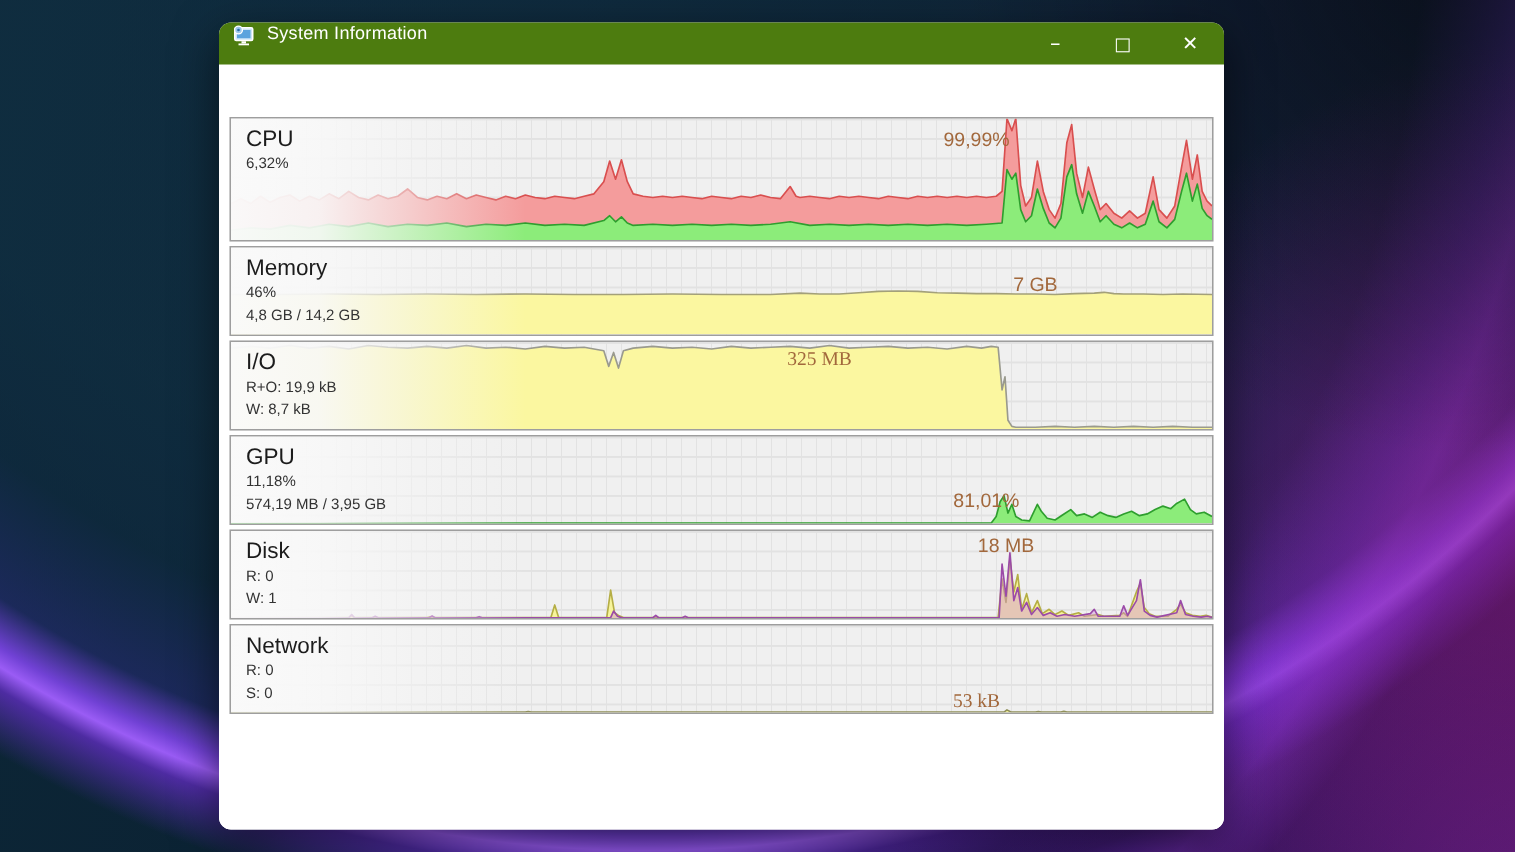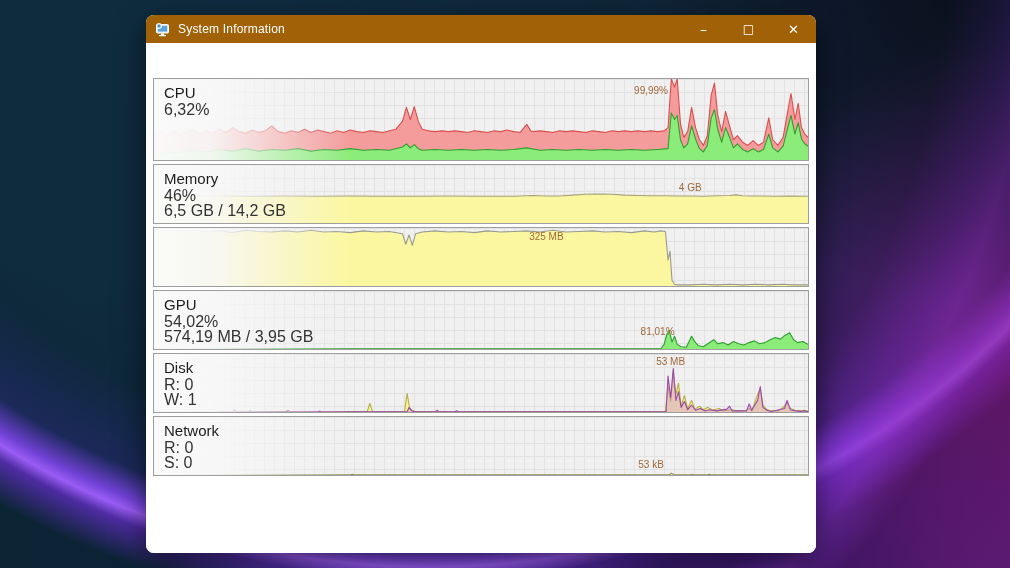--- a/index.html
+++ b/index.html
@@ -20,22 +20,22 @@
       linear-gradient(100deg, #0c2636 0%, #0b2133 35%, #0a1828 55%, #140d2b 75%, #1c0b26 100%);
   }
   
   .window{
     position:absolute;left:146px;top:15px;width:670px;height:538px;
     background:#ffffff;border-radius:8px;
     box-shadow:0 10px 30px rgba(0,0,0,0.55);
     display:flex;flex-direction:column;
   }
   .titlebar{
-    height:28px;flex:0 0 28px;background:#a16207;border-radius:8px 8px 0 0;
-    display:flex;align-items:center;color:#fff;
+    height:28px;flex:0 0 28px;background:#4d7c0f;border-radius:8px 8px 0 0;
+    display:flex;color:#fff;
   }
   .app-icon{width:17px;height:17px;margin:0 7px 0 8px;display:inline-flex;}
   .title{font-size:12px;letter-spacing:.2px;}
   .controls{margin-left:auto;display:flex;height:100%;}
   .ctl{
     width:45px;height:100%;border:none;background:transparent;color:#fff;
     font-family:"DejaVu Sans",sans-serif;display:flex;align-items:center;justify-content:center;
     padding:0;cursor:pointer;
   }
   .ctl.min{font-size:14px;}
@@ -58,24 +58,24 @@
   }
   .panel.tall{height:83px;}
   .panel:last-child{margin-bottom:0;padding-left:36px;}
   .chart{position:absolute;inset:0;width:100%;height:100%;z-index:1;}
   .fade{
     position:absolute;inset:0;z-index:2;pointer-events:none;
     background:linear-gradient(to right, rgba(250,250,250,0.98) 0%, rgba(248,248,248,0.92) 9%, rgba(246,246,246,0.55) 18%, rgba(246,246,246,0) 30%);
   }
   .meta{position:absolute;left:10px;top:5px;z-index:3;}
   .panel-title{font-size:15px;color:#1c1c1c;}
-  .panel-line{font-size:16px;color:#333;margin-top:2px;line-height:13px;}
+  .panel-line{font-size:10px;color:#333;margin-top:2px;line-height:13px;}
   .peak{
     position:absolute;z-index:3;transform:translateX(-50%);
-    font-size:10px;color:#a2683c;white-space:nowrap;
+    font-size:13px;color:#a2683c;white-space:nowrap;
   }
 </style>
 </head>
 <body>
 
 <div class="wallpaper"></div>
 
 <div class="window">
   <div class="titlebar">
     <span class="app-icon">
@@ -116,72 +116,77 @@
 
     <div class="panel">
       <svg class="chart" viewBox="0 0 100 100" preserveAspectRatio="none">
           <polygon points="0,100 0,54.00 5,54.00 10,53.50 15,54.00 20,53.50 25,54.00 30,53.50 35,54.00 40,54.00 45,53.50 50,54.00 55,54.00 58,52.50 60,53.50 62,53.50 64,52.00 66,50.50 68,50.00 70,50.50 72,52.00 74,52.50 76,53.00 78,53.00 80,53.50 82,53.50 84,54.00 86,53.00 88,52.50 89,51.50 90,53.00 91,53.50 93,53.50 95,54.00 97,53.50 100,54.00 100,100" fill="#fbf7a0"></polygon>
           <polyline points="0,54.00 5,54.00 10,53.50 15,54.00 20,53.50 25,54.00 30,53.50 35,54.00 40,54.00 45,53.50 50,54.00 55,54.00 58,52.50 60,53.50 62,53.50 64,52.00 66,50.50 68,50.00 70,50.50 72,52.00 74,52.50 76,53.00 78,53.00 80,53.50 82,53.50 84,54.00 86,53.00 88,52.50 89,51.50 90,53.00 91,53.50 93,53.50 95,54.00 97,53.50 100,54.00" fill="none" stroke="#a3a07a" stroke-width="1.1" stroke-linejoin="round" vector-effect="non-scaling-stroke"></polyline>
         </svg>
       <div class="fade"></div>
       <div class="meta">
         <div class="panel-title">Memory</div>
         <div class="panel-line">46%</div>
-        <div class="panel-line">6,5 GB / 14,2 GB</div>
+        <div class="panel-line">4,8 GB / 14,2 GB</div>
       </div>
-      <span class="peak" style="left: 82%; top: 30%;">4 GB</span>
+      <span class="peak" style="left: 82%; top: 30%;">7 GB</span>
     </div>
 
     <div class="panel">
       <svg class="chart" viewBox="0 0 100 100" preserveAspectRatio="none">
           <polygon points="0,100 0,7.00 2,5.00 4,7.00 6,4.00 8,7.00 10,5.00 12,8.00 14,4.00 16,6.00 18,7.00 20,5.00 22,7.00 24,4.00 26,7.00 28,6.00 30,8.00 32,5.00 34,7.00 36,6.00 38,10.00 38.5,28.00 39,12.00 39.5,30.00 40,10.00 41,7.00 43,5.00 45,7.00 47,6.00 49,8.00 51,5.00 53,7.00 55,6.00 57,5.00 59,7.00 61,4.00 63,7.00 65,6.00 67,5.00 69,7.00 71,6.00 73,8.00 75,5.00 76.5,7.00 77.5,5.00 78.2,6.00 78.6,55.00 78.9,40.00 79.2,90.00 79.6,97.00 80,98.00 82,98.00 84,97.00 86,98.00 88,97.00 90,98.00 92,97.00 94,98.00 96,97.00 98,98.00 100,98.00 100,100" fill="#fbf7a0"></polygon>
           <polyline points="0,7.00 2,5.00 4,7.00 6,4.00 8,7.00 10,5.00 12,8.00 14,4.00 16,6.00 18,7.00 20,5.00 22,7.00 24,4.00 26,7.00 28,6.00 30,8.00 32,5.00 34,7.00 36,6.00 38,10.00 38.5,28.00 39,12.00 39.5,30.00 40,10.00 41,7.00 43,5.00 45,7.00 47,6.00 49,8.00 51,5.00 53,7.00 55,6.00 57,5.00 59,7.00 61,4.00 63,7.00 65,6.00 67,5.00 69,7.00 71,6.00 73,8.00 75,5.00 76.5,7.00 77.5,5.00 78.2,6.00 78.6,55.00 78.9,40.00 79.2,90.00 79.6,97.00 80,98.00 82,98.00 84,97.00 86,98.00 88,97.00 90,98.00 92,97.00 94,98.00 96,97.00 98,98.00 100,98.00" fill="none" stroke="#9a9a8e" stroke-width="1.1" stroke-linejoin="round" vector-effect="non-scaling-stroke"></polyline>
         </svg>
       <div class="fade"></div>
-      <span class="peak" style="left: 60%; top: 5%;">325 MB</span>
+      <div class="meta">
+        <div class="panel-title">I/O</div>
+        <div class="panel-line">R+O: 19,9 kB</div>
+        <div class="panel-line">W: 8,7 kB</div>
+      </div>
+      <span class="peak" style="left: 60%; top: 5%; font-family: Liberation Serif, serif;">325 MB</span>
     </div>
 
     <div class="panel">
       <svg class="chart" viewBox="0 0 100 100" preserveAspectRatio="none">
           <polygon points="0,100 0,99.50 20,99.50 40,99.50 60,99.50 77.5,99.50 78,92.00 78.4,75.00 78.8,68.00 79.2,88.00 79.6,78.00 80,92.00 80.6,96.00 81.4,97.00 82.2,78.00 82.6,86.00 83.2,94.00 84,96.00 84.8,90.00 85.6,84.00 86.2,91.00 87,89.00 87.8,93.00 88.6,87.00 89.4,91.00 90.2,93.00 91,89.00 91.8,86.00 92.6,91.00 93.4,89.00 94.2,84.00 95,80.00 95.8,83.00 96.4,77.00 97.2,72.00 97.8,84.00 98.4,89.00 99.2,87.00 100,92.00 100,100" fill="#8cec7a"></polygon>
           <polyline points="0,99.50 20,99.50 40,99.50 60,99.50 77.5,99.50 78,92.00 78.4,75.00 78.8,68.00 79.2,88.00 79.6,78.00 80,92.00 80.6,96.00 81.4,97.00 82.2,78.00 82.6,86.00 83.2,94.00 84,96.00 84.8,90.00 85.6,84.00 86.2,91.00 87,89.00 87.8,93.00 88.6,87.00 89.4,91.00 90.2,93.00 91,89.00 91.8,86.00 92.6,91.00 93.4,89.00 94.2,84.00 95,80.00 95.8,83.00 96.4,77.00 97.2,72.00 97.8,84.00 98.4,89.00 99.2,87.00 100,92.00" fill="none" stroke="#2e9e2e" stroke-width="1.1" stroke-linejoin="round" vector-effect="non-scaling-stroke"></polyline>
         </svg>
       <div class="fade"></div>
       <div class="meta">
         <div class="panel-title">GPU</div>
-        <div class="panel-line">54,02%</div>
+        <div class="panel-line">11,18%</div>
         <div class="panel-line">574,19 MB / 3,95 GB</div>
       </div>
       <span class="peak" style="left: 77%; top: 60%;">81,01%</span>
     </div>
 
     <div class="panel">
       <svg class="chart" viewBox="0 0 100 100" preserveAspectRatio="none">
           <polygon points="0,100 0,99.60 12,99.60 12.3,98.00 12.6,99.60 20,99.60 20.3,98.50 20.6,99.60 32.6,99.60 33,85.00 33.4,99.50 38.3,99.50 38.7,68.00 39.1,94.00 39.5,97.00 40,99.50 50,99.60 60,99.60 70,99.60 78.2,99.50 78.6,55.00 79,82.00 79.4,32.00 79.8,70.00 80.2,50.00 80.6,90.00 81.1,72.00 81.6,94.00 82.2,80.00 82.7,95.00 83.4,90.00 84,96.00 84.7,92.00 85.4,97.00 86.4,94.00 87,98.00 88.4,96.00 89,98.00 90.6,97.00 91,94.00 91.4,98.00 92.3,70.00 92.7,60.00 93.1,88.00 93.6,95.00 94.2,98.00 95.5,98.00 96.4,90.00 96.8,84.00 97.3,94.00 98,97.00 98.8,98.00 99.4,97.00 100,99.00 100,100" fill="#f7f49b"></polygon>
           <polyline points="0,99.60 12,99.60 12.3,98.00 12.6,99.60 20,99.60 20.3,98.50 20.6,99.60 32.6,99.60 33,85.00 33.4,99.50 38.3,99.50 38.7,68.00 39.1,94.00 39.5,97.00 40,99.50 50,99.60 60,99.60 70,99.60 78.2,99.50 78.6,55.00 79,82.00 79.4,32.00 79.8,70.00 80.2,50.00 80.6,90.00 81.1,72.00 81.6,94.00 82.2,80.00 82.7,95.00 83.4,90.00 84,96.00 84.7,92.00 85.4,97.00 86.4,94.00 87,98.00 88.4,96.00 89,98.00 90.6,97.00 91,94.00 91.4,98.00 92.3,70.00 92.7,60.00 93.1,88.00 93.6,95.00 94.2,98.00 95.5,98.00 96.4,90.00 96.8,84.00 97.3,94.00 98,97.00 98.8,98.00 99.4,97.00 100,99.00" fill="none" stroke="#b5ae45" stroke-width="1.1" stroke-linejoin="round" vector-effect="non-scaling-stroke"></polyline>
           <polygon points="0,100 0,99.70 12,99.70 12.3,96.00 12.6,99.70 14.4,99.70 14.7,98.00 15,99.70 20.2,99.70 20.5,97.50 20.8,99.70 25,99.70 25.3,98.50 25.6,99.70 33,99.70 38.7,99.50 39,92.00 39.4,98.00 39.8,99.60 43,99.70 43.3,97.00 43.6,99.70 46,99.70 46.3,98.00 46.6,99.70 78.3,99.60 78.6,38.00 79,75.00 79.4,25.00 79.8,80.00 80.2,65.00 80.6,92.00 81.1,82.00 81.6,96.00 82.2,88.00 82.8,97.00 83.5,94.00 84.2,98.00 85,96.00 86,98.00 87.6,95.00 88,90.00 88.4,98.00 90.6,98.00 91,86.00 91.4,97.00 92.3,80.00 92.7,56.00 93.1,92.00 93.7,97.00 94.4,99.00 96.4,94.00 96.8,80.00 97.3,96.00 98.1,98.00 98.9,99.00 99.5,98.00 100,99.20 100,100" fill="#cf8fd8" fill-opacity="0.45"></polygon>
           <polyline points="0,99.70 12,99.70 12.3,96.00 12.6,99.70 14.4,99.70 14.7,98.00 15,99.70 20.2,99.70 20.5,97.50 20.8,99.70 25,99.70 25.3,98.50 25.6,99.70 33,99.70 38.7,99.50 39,92.00 39.4,98.00 39.8,99.60 43,99.70 43.3,97.00 43.6,99.70 46,99.70 46.3,98.00 46.6,99.70 78.3,99.60 78.6,38.00 79,75.00 79.4,25.00 79.8,80.00 80.2,65.00 80.6,92.00 81.1,82.00 81.6,96.00 82.2,88.00 82.8,97.00 83.5,94.00 84.2,98.00 85,96.00 86,98.00 87.6,95.00 88,90.00 88.4,98.00 90.6,98.00 91,86.00 91.4,97.00 92.3,80.00 92.7,56.00 93.1,92.00 93.7,97.00 94.4,99.00 96.4,94.00 96.8,80.00 97.3,96.00 98.1,98.00 98.9,99.00 99.5,98.00 100,99.20" fill="none" stroke="#9b4aa8" stroke-width="1.1" stroke-linejoin="round" vector-effect="non-scaling-stroke"></polyline>
         </svg>
       <div class="fade"></div>
       <div class="meta">
         <div class="panel-title">Disk</div>
         <div class="panel-line">R: 0</div>
         <div class="panel-line">W: 1</div>
       </div>
-      <span class="peak" style="left: 79%; top: 4%;">53 MB</span>
+      <span class="peak" style="left: 79%; top: 4%;">18 MB</span>
     </div>
 
     <div class="panel">
       <svg class="chart" viewBox="0 0 100 100" preserveAspectRatio="none">
           <polygon points="0,100 0,99.60 30,99.60 30.3,98.80 30.6,99.60 78.8,99.60 79.1,97.00 79.5,99.50 82,99.60 82.3,99.00 82.6,99.60 84.6,99.60 84.9,98.60 85.2,99.60 100,99.60 100,100" fill="#f7f49b"></polygon>
           <polyline points="0,99.60 30,99.60 30.3,98.80 30.6,99.60 78.8,99.60 79.1,97.00 79.5,99.50 82,99.60 82.3,99.00 82.6,99.60 84.6,99.60 84.9,98.60 85.2,99.60 100,99.60" fill="none" stroke="#90905a" stroke-width="1.1" stroke-linejoin="round" vector-effect="non-scaling-stroke"></polyline>
         </svg>
       <div class="fade"></div>
       <div class="meta">
         <div class="panel-title">Network</div>
         <div class="panel-line">R: 0</div>
         <div class="panel-line">S: 0</div>
       </div>
-      <span class="peak" style="left: 76%; top: 72%;">53 kB</span>
+      <span class="peak" style="left: 76%; top: 72%; font-family: Liberation Serif, serif;">53 kB</span>
     </div>
 
   </div>
 </div>
 
 </body></html>

